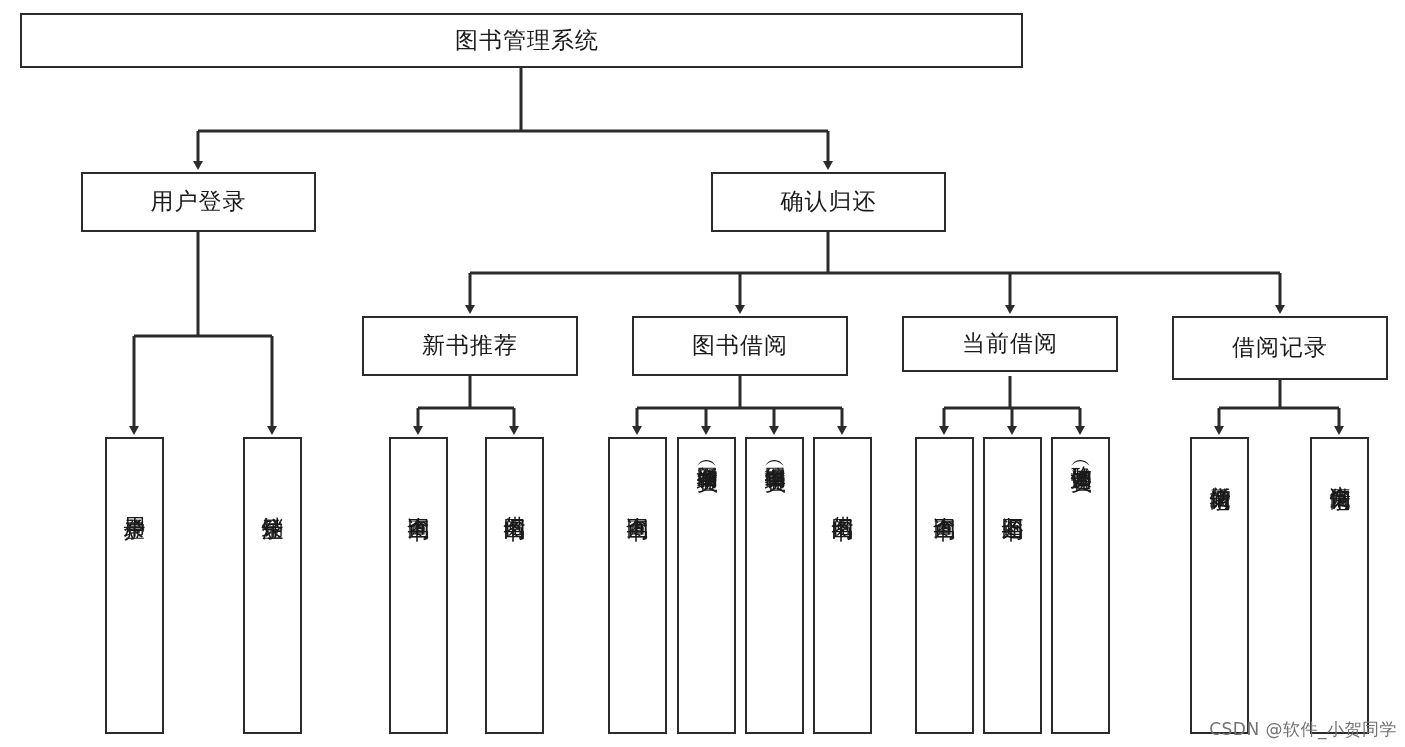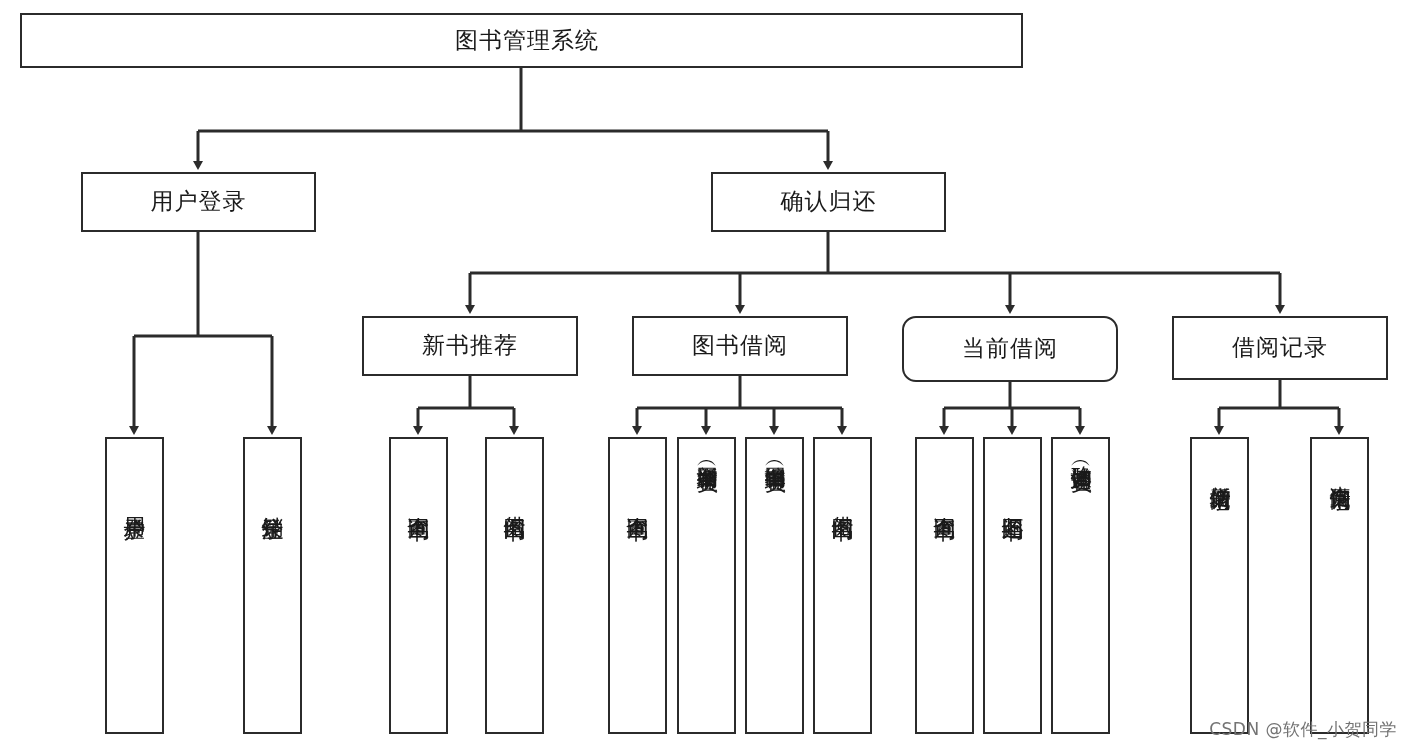--- a/index.html
+++ b/index.html
@@ -150,21 +150,21 @@
   </div>
 
   <div class="node node-h" style="left:362px; top:316px; width:216px; height:60px;">
     <span>新书推荐</span>
   </div>
 
   <div class="node node-h" style="left:632px; top:316px; width:216px; height:60px;">
     <span>图书借阅</span>
   </div>
 
-  <div class="node node-h" style="left:902px; top:316px; width:216px; height:66px;border-radius:14px;">
+  <div class="node node-h" style="left:902px; top:316px; width:216px; height:56px;">
     <span>当前借阅</span>
   </div>
 
   <div class="node node-h" style="left:1172px; top:316px; width:216px; height:64px;">
     <span>借阅记录</span>
   </div>
 
   <div class="node node-v" style="left:105px; top:437px; width:59px; height:297px; padding-top:60px;">
     <span class="vtext">用户登录</span>
   </div>

